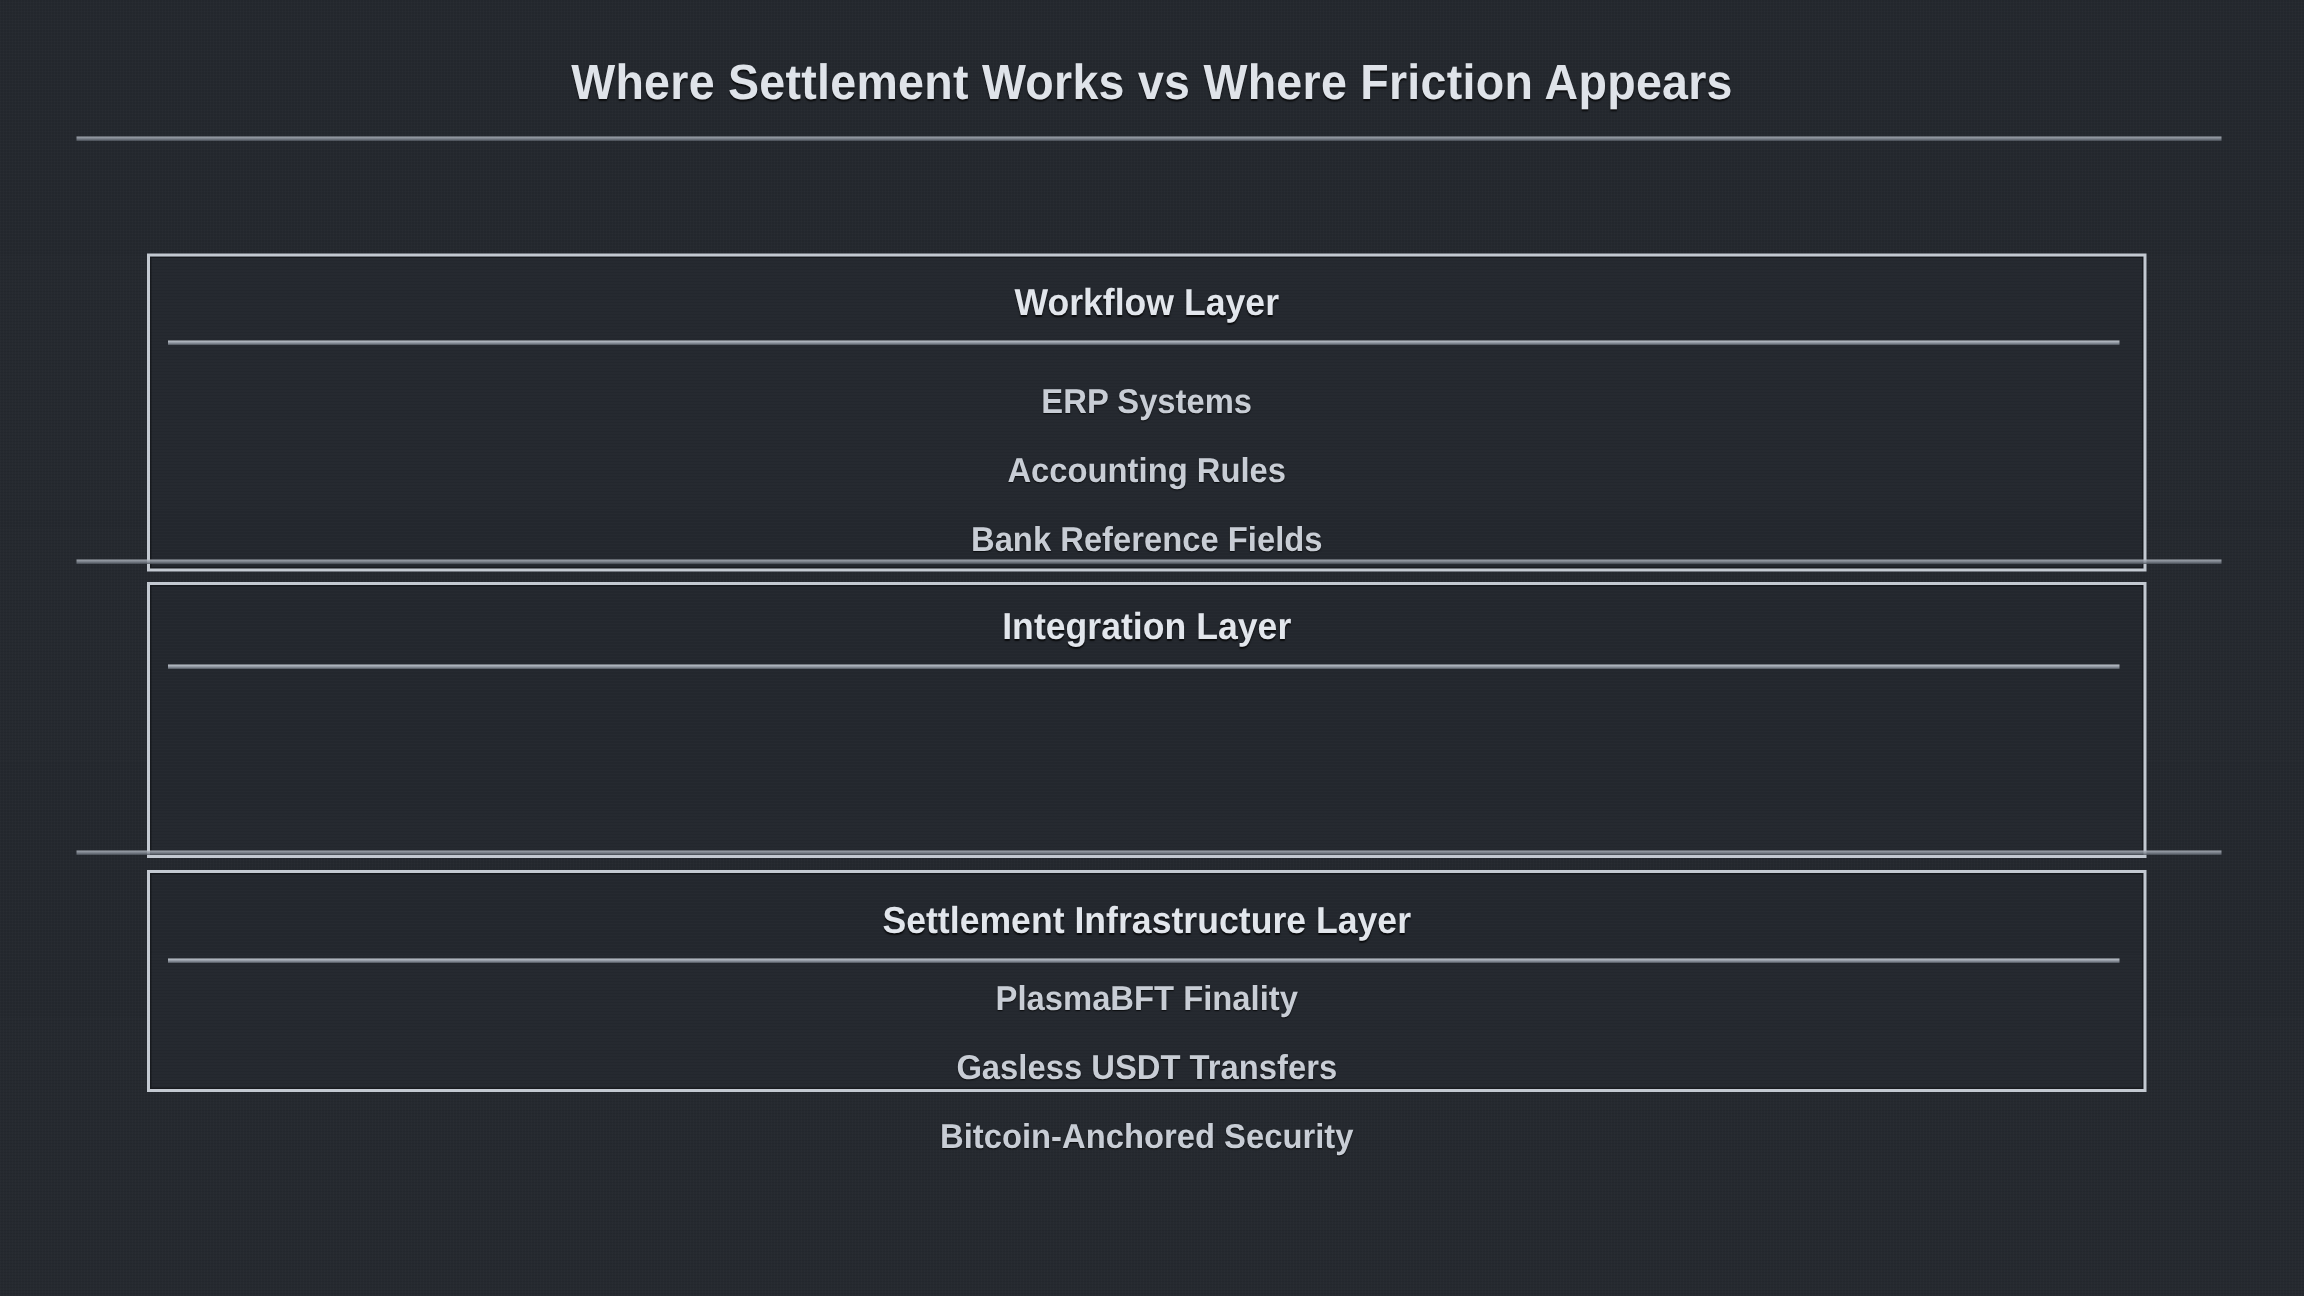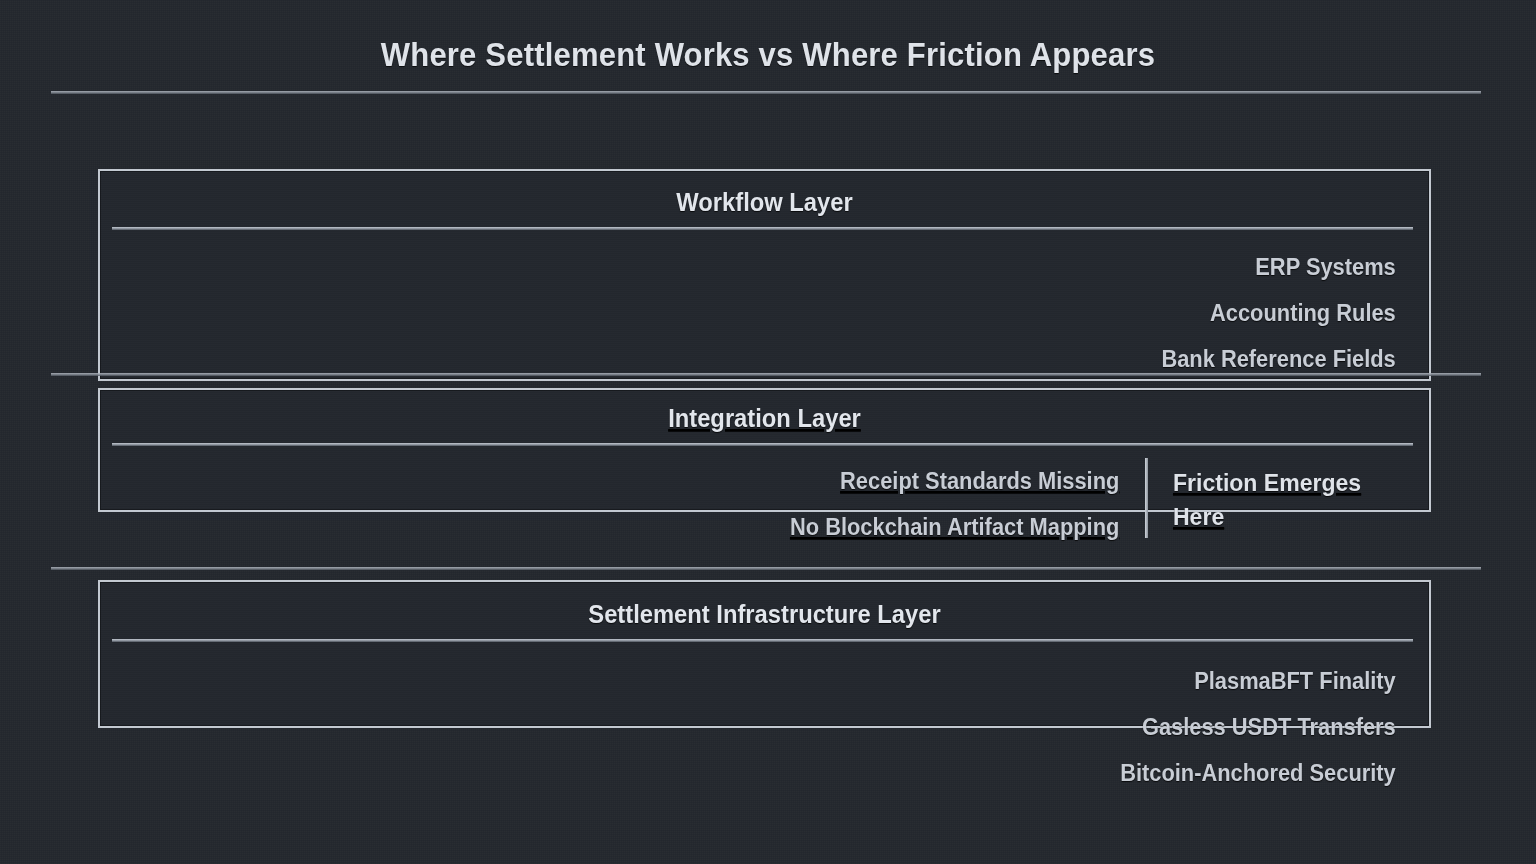--- a/index.html
+++ b/index.html
@@ -48,21 +48,21 @@
   .panel {
     position:absolute;
     left:98px; width:1333px;
     border:2px solid #c3c9d1;
     background:
       repeating-linear-gradient(0deg, rgba(255,255,255,0.010) 0 1px, rgba(0,0,0,0.010) 1px 2px),
       #23272e;
     box-shadow:inset 0 0 0 1px rgba(0,0,0,.35);
   }
   #panel-workflow   { top:133px; height:212px;margin-top:36px; }
-  #panel-integration{ top:388px; height:124px;text-decoration:underline; }
+  #panel-integration{ top:388px; height:184px; }
   #panel-settlement { top:580px; height:148px; }
 
   .panel-title {
     text-align:center;
     color:#e2e6ec;
     font-size:25px;
     font-weight:700;
     text-shadow:0 1px 1px rgba(0,0,0,.75);
     transform:scaleX(0.95);
   }
@@ -71,33 +71,33 @@
   #panel-settlement  .panel-title { margin-top:18px; }
 
   .panel-title-rule {
     height:3px;
     margin:10px 16px 0 12px;
     background:linear-gradient(180deg,#c2c8d0 0%, #888f99 60%, #4d535b 100%);
   }
 
   .panel-body { position:relative; }
 
-  .items { text-align:right; }
+  .items { text-align:center; }
   .item {
     color:#c8cdd5;
     font-size:23px;
     font-weight:700;
     text-shadow:0 1px 1px rgba(0,0,0,.75);
     transform:scaleX(0.95);
   }
 
   
   #panel-workflow  .items { padding-top:14px; }
   #panel-workflow  .item  { line-height:46px; }
-  #panel-settlement .items { padding-top:0;margin-top:16px; }
+  #panel-settlement .items { padding-top:0; }
   #panel-settlement .item  { line-height:46px; }
 
   
   #panel-integration .panel-body { display:flex; align-items:stretch; }
   #panel-integration .items {
     width:1052px; padding-top:12px;
   }
   #panel-integration .item { line-height:46px; }
 
   .vdivider {
@@ -137,28 +137,20 @@
         <div class="item">Bank Reference Fields</div>
       </div>
     </div>
   </div>
 
   <div class="rule" id="sep-1"></div>
 
   <div class="panel" id="panel-integration">
     <div class="panel-title">Integration Layer</div>
     <div class="panel-title-rule"></div>
-    <div class="panel-body">
-      <div class="items">
-        <div class="item">Receipt Standards Missing</div>
-        <div class="item">No Blockchain Artifact Mapping</div>
-      </div>
-      <div class="vdivider"></div>
-      <div class="note">Friction Emerges Here</div>
-    </div>
   </div>
 
   <div class="rule" id="sep-2"></div>
 
   <div class="panel" id="panel-settlement">
     <div class="panel-title">Settlement Infrastructure Layer</div>
     <div class="panel-title-rule"></div>
     <div class="panel-body">
       <div class="items">
         <div class="item">PlasmaBFT Finality</div>

